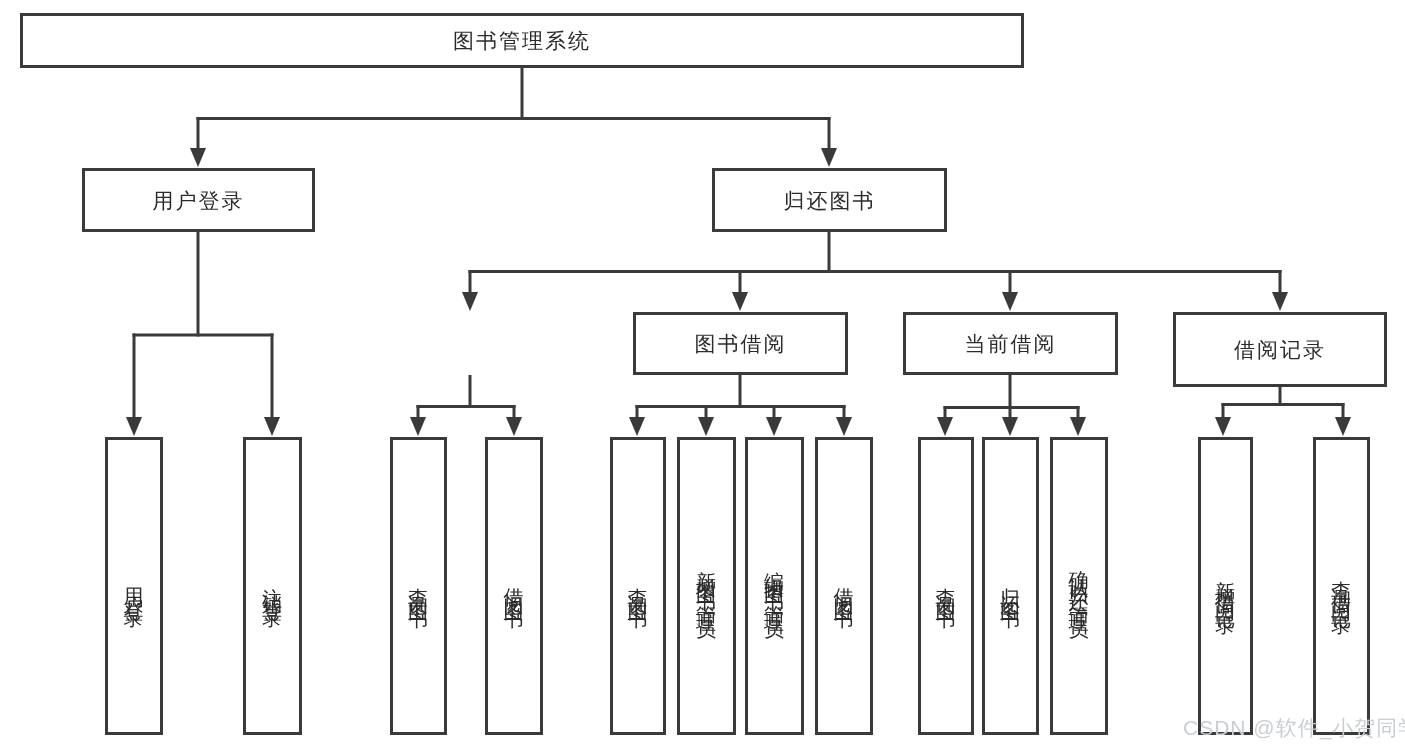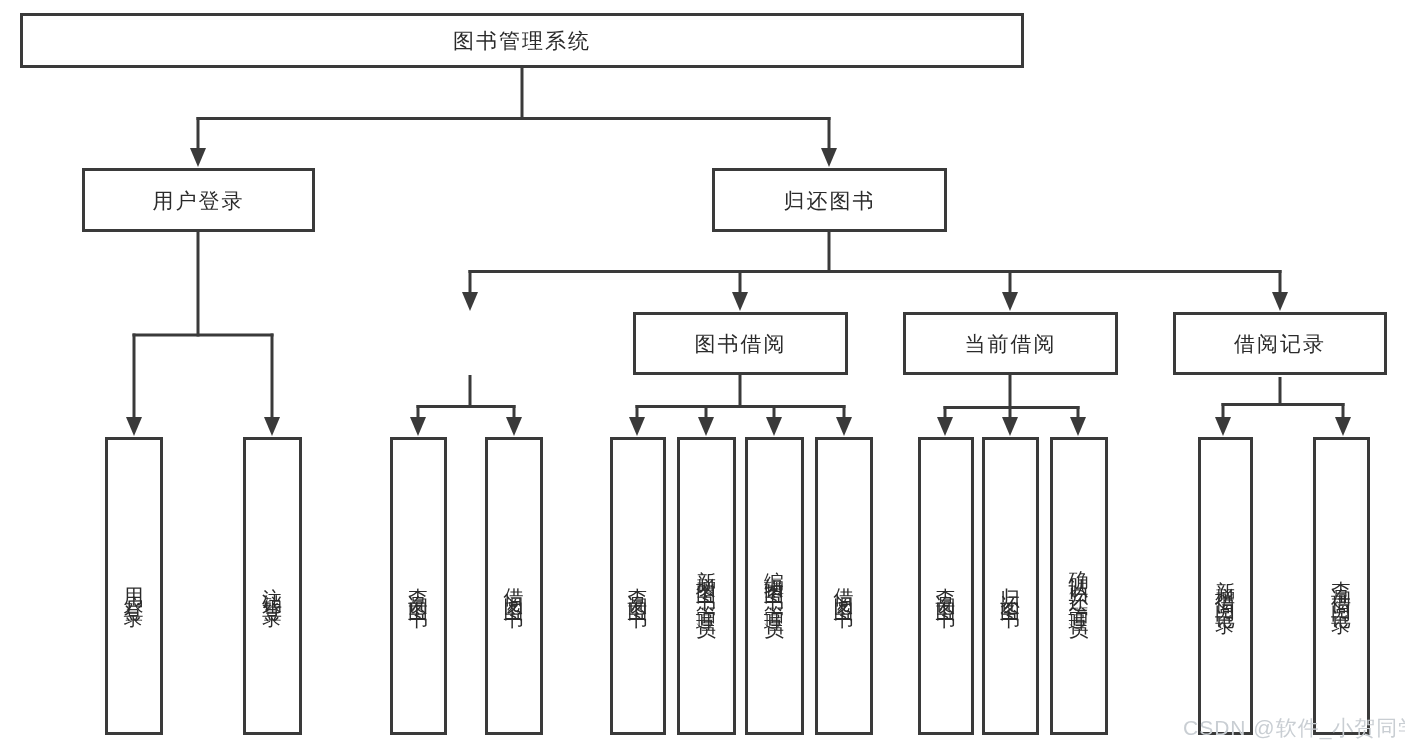--- a/index.html
+++ b/index.html
@@ -123,21 +123,21 @@
     </g>
   </svg>
 
   <div class="box hbox" style="left:20px; top:13px; width:1004px; height:55px;">图书管理系统</div>
 
   <div class="box hbox" style="left:82px; top:168px; width:233px; height:64px;">用户登录</div>
   <div class="box hbox" style="left:712px; top:168px; width:235px; height:64px;">归还图书</div>
 
   <div class="box hbox" style="left:633px; top:312px; width:215px; height:63px;">图书借阅</div>
   <div class="box hbox" style="left:903px; top:312px; width:215px; height:63px;">当前借阅</div>
-  <div class="box hbox" style="left:1173px; top:312px; width:214px; height:63px;">借阅记录</div>
+  <div class="box hbox" style="left:1173px; top:312px; width:214px; height:75px;">借阅记录</div>
 
   <div class="box vbox" style="left:105px; top:437px; width:58px; height:298px;">用户登录</div>
   <div class="box vbox" style="left:243px; top:437px; width:59px; height:298px;">注销登录</div>
 
   <div class="box vbox" style="left:390px; top:437px; width:57px; height:298px;">查询图书</div>
   <div class="box vbox" style="left:485px; top:437px; width:58px; height:298px;">借阅图书</div>
 
   <div class="box vbox" style="left:610px; top:437px; width:56px; height:298px;">查询图书</div>
   <div class="box vbox" style="left:677px; top:437px; width:59px; height:298px;">新增图书（管理员）</div>
   <div class="box vbox" style="left:745px; top:437px; width:59px; height:298px;">编辑图书（管理员）</div>

